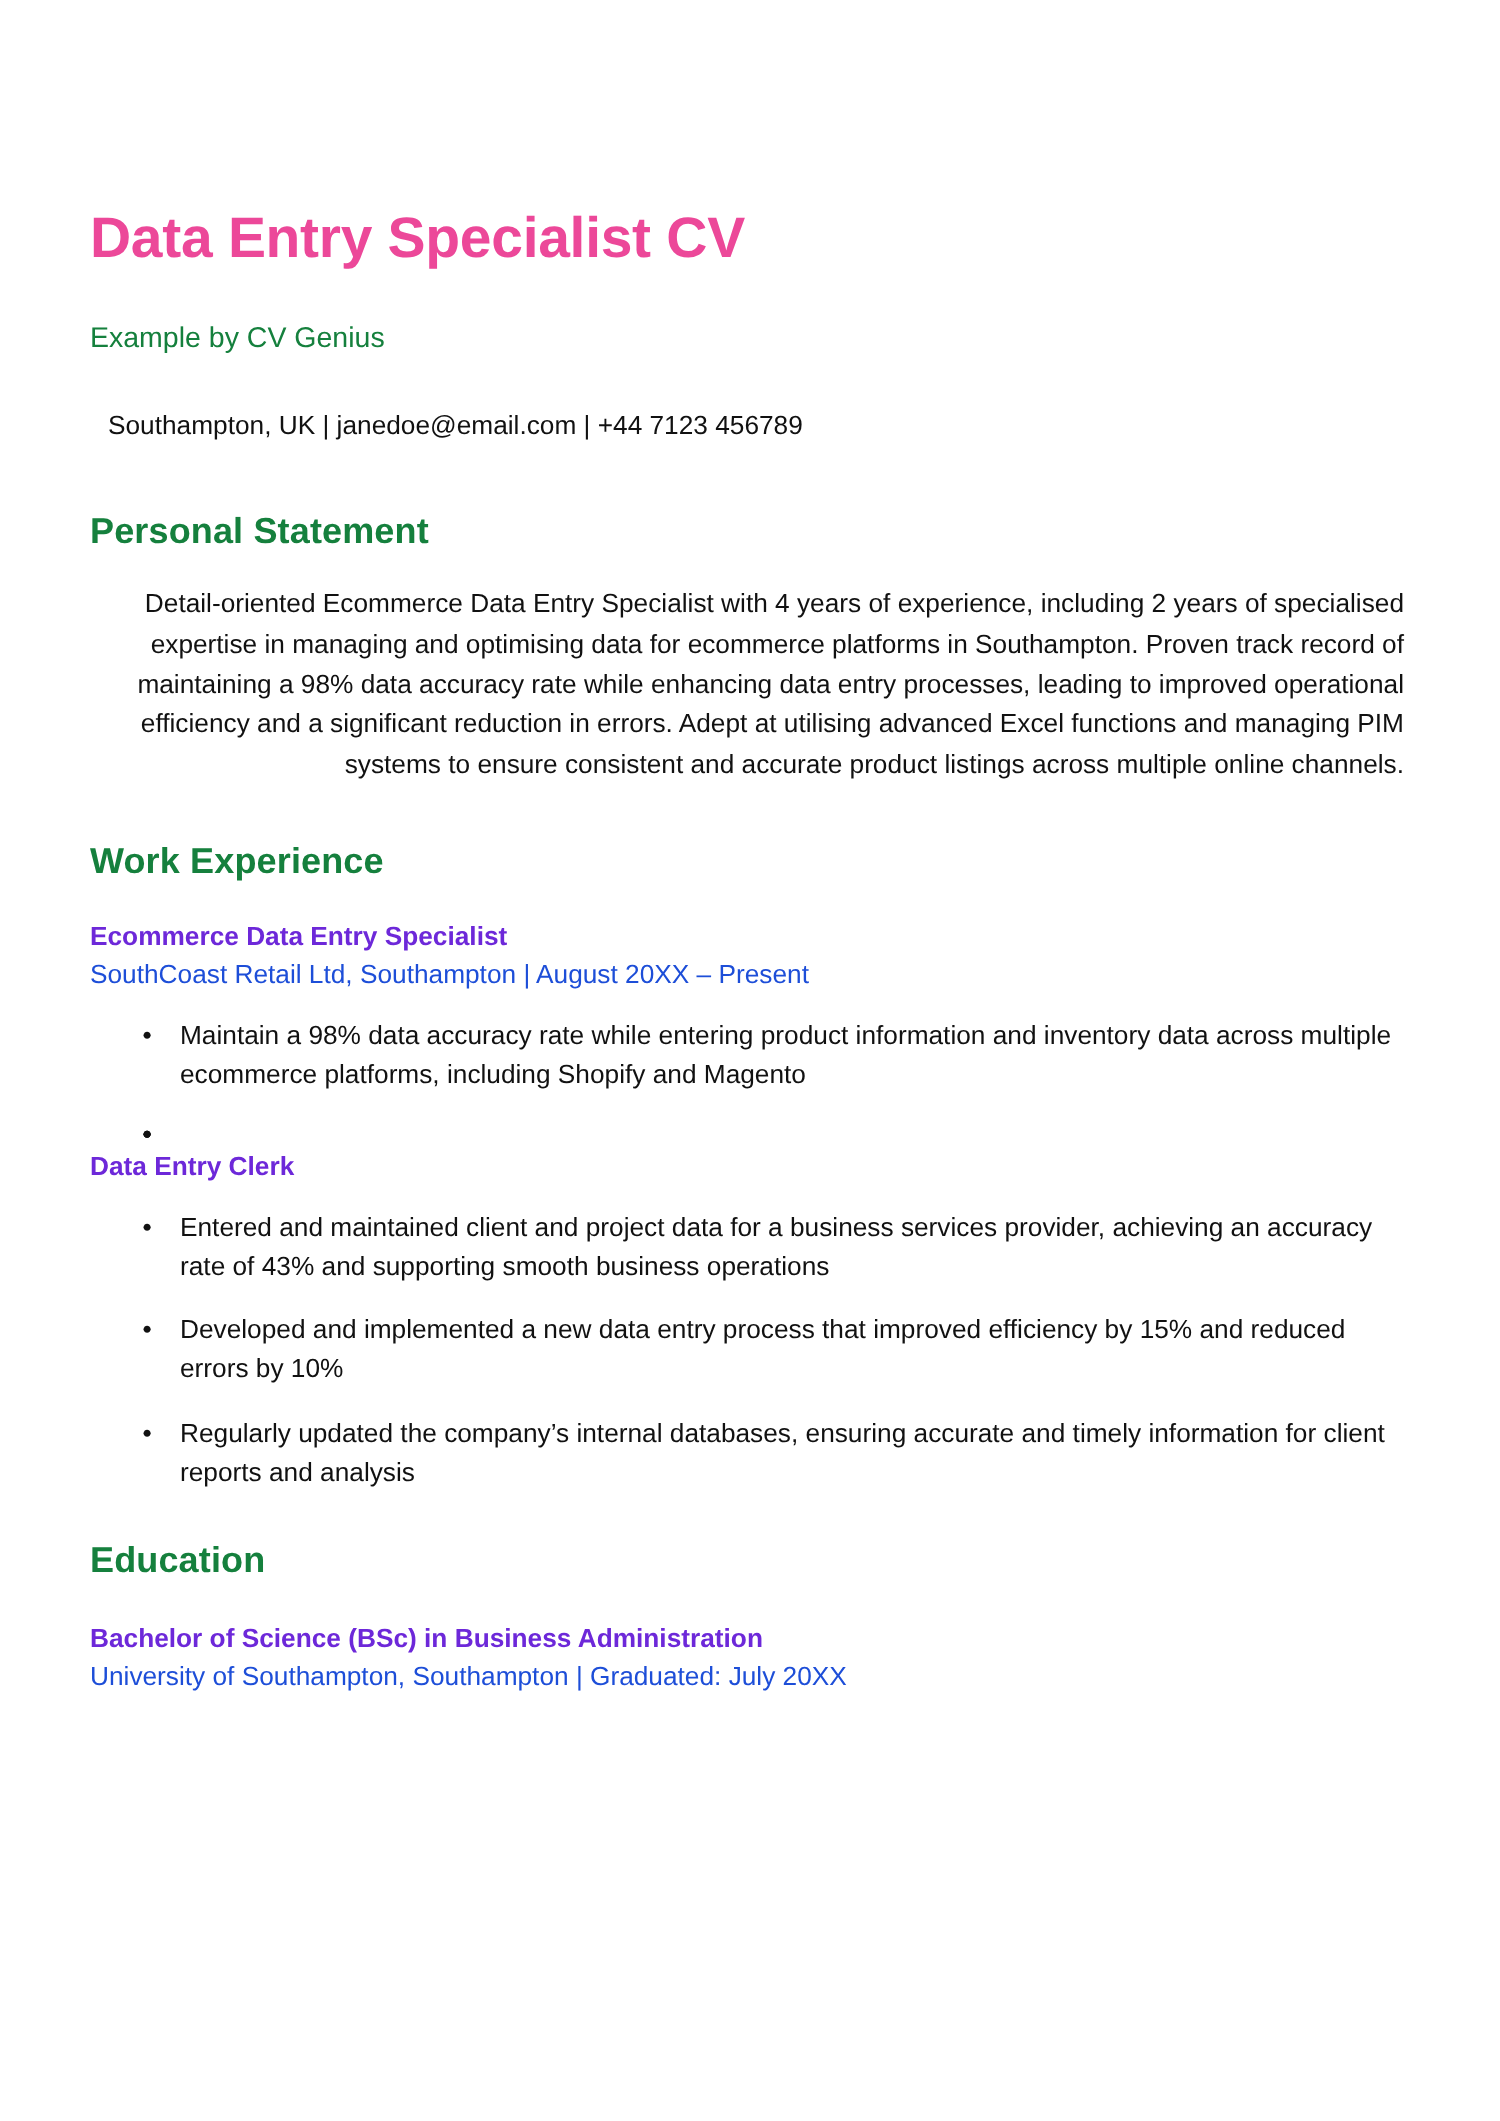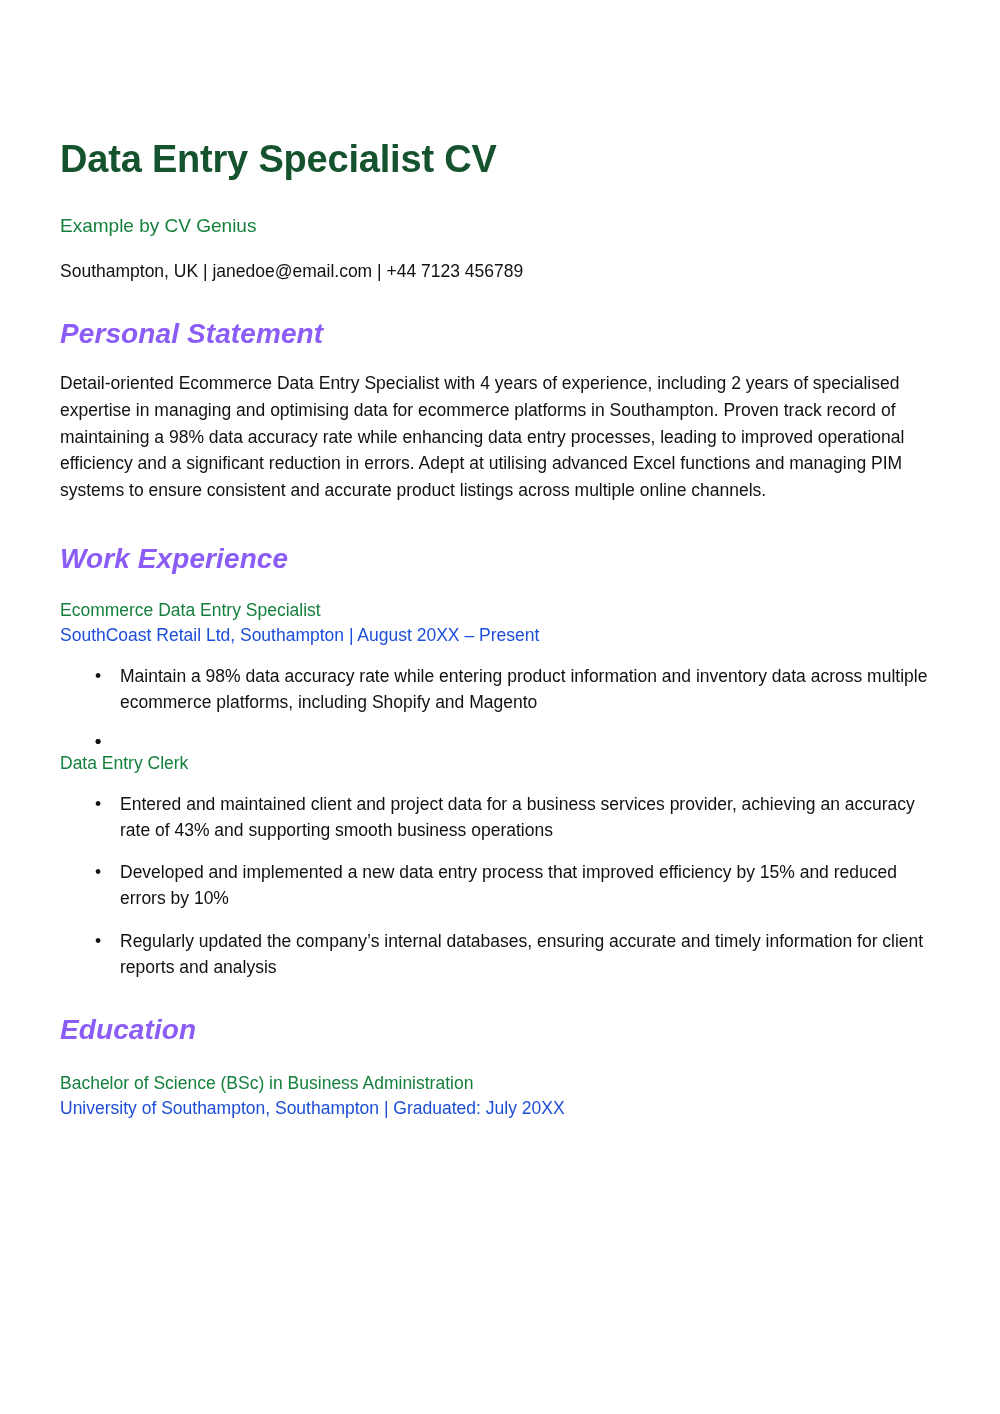--- a/index.html
+++ b/index.html
@@ -25,74 +25,74 @@
     position: absolute;
     left: 60px;
     top: 0;
     width: 876px;
   }
 
   
   .cv-title {
     font-size: 38px;
     font-weight: bold;
-    color: #14532d;
+    color: #ec4899;
     letter-spacing: -0.2px;
     line-height: 1.1;
     margin: 0;
     padding-top: 139px;
   }
   .byline {
     font-size: 19px;
     color: #15803d;
     line-height: 1.35;
     margin: 0;
     padding-top: 32px;
   }
   .contact-line {
     font-size: 17.5px;
     color: #111111;
     line-height: 1.35;
-    margin: 0;
+    margin: 12px;
     padding-top: 22px;
   }
 
   
   .section-heading {
-    font-size: 28px;
+    font-size: 24px;
     font-weight: bold;
-    color: #8b5cf6;
+    color: #15803d;
     line-height: 1.25;
     margin: 0;
     letter-spacing: 0.1px;
-    font-style: italic;
   }
   .sec-statement { padding-top: 32px; }
   .sec-work      { padding-top: 37px; }
   .sec-education { padding-top: 32px; }
 
   
   .statement-body {
     font-size: 17.5px;
     color: #111111;
     line-height: 1.53;
     margin: 0;
     padding-top: 19px;
-    text-align: left;
+    text-align: right;
   }
 
   
   .entry {
     padding-top: 22px;
   }
   .entry-title {
     font-size: 17.5px;
-    color: #15803d;
+    color: #6d28d9;
     line-height: 1.45;
     margin: 0;
+    font-weight: bold;
   }
   .entry-meta {
     font-size: 17.5px;
     color: #1d4ed8;
     line-height: 1.45;
     margin: 0;
   }
 
   
   .bullets {

